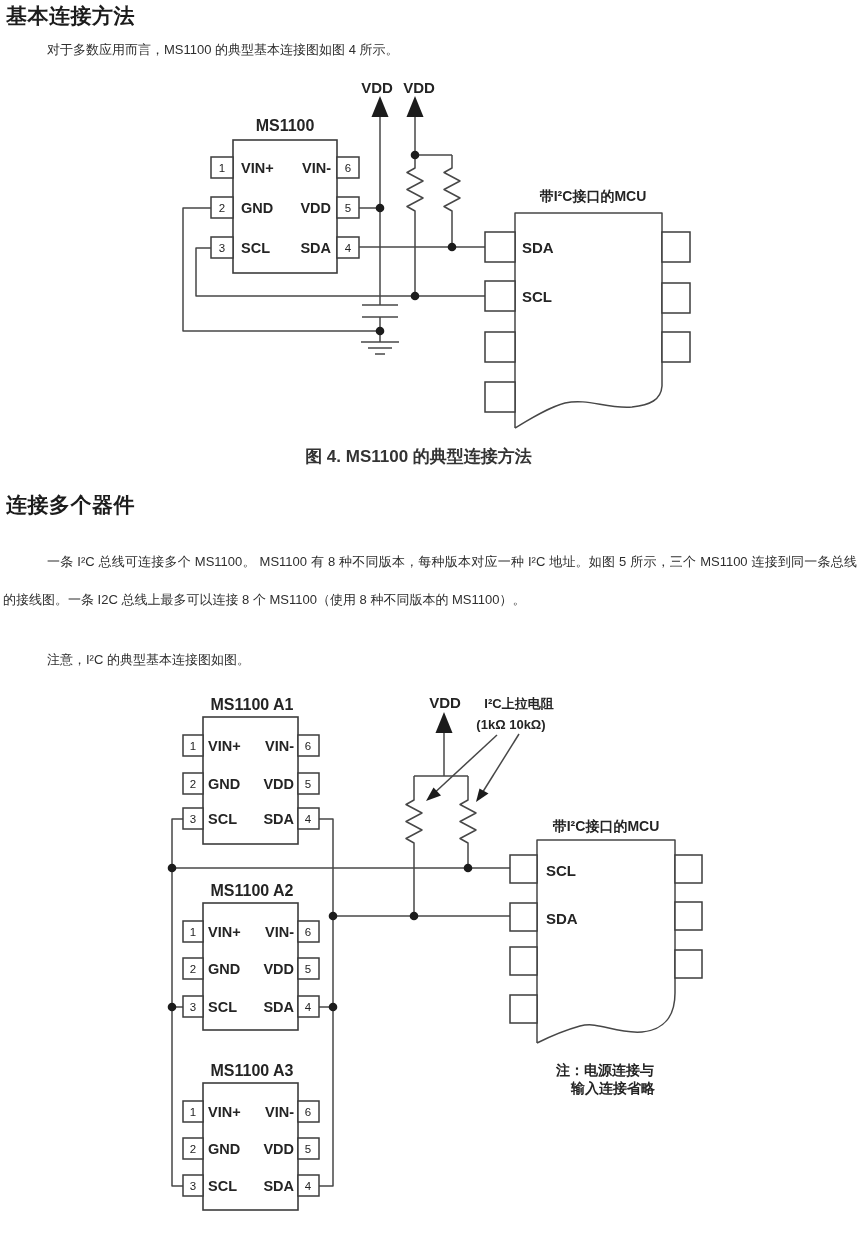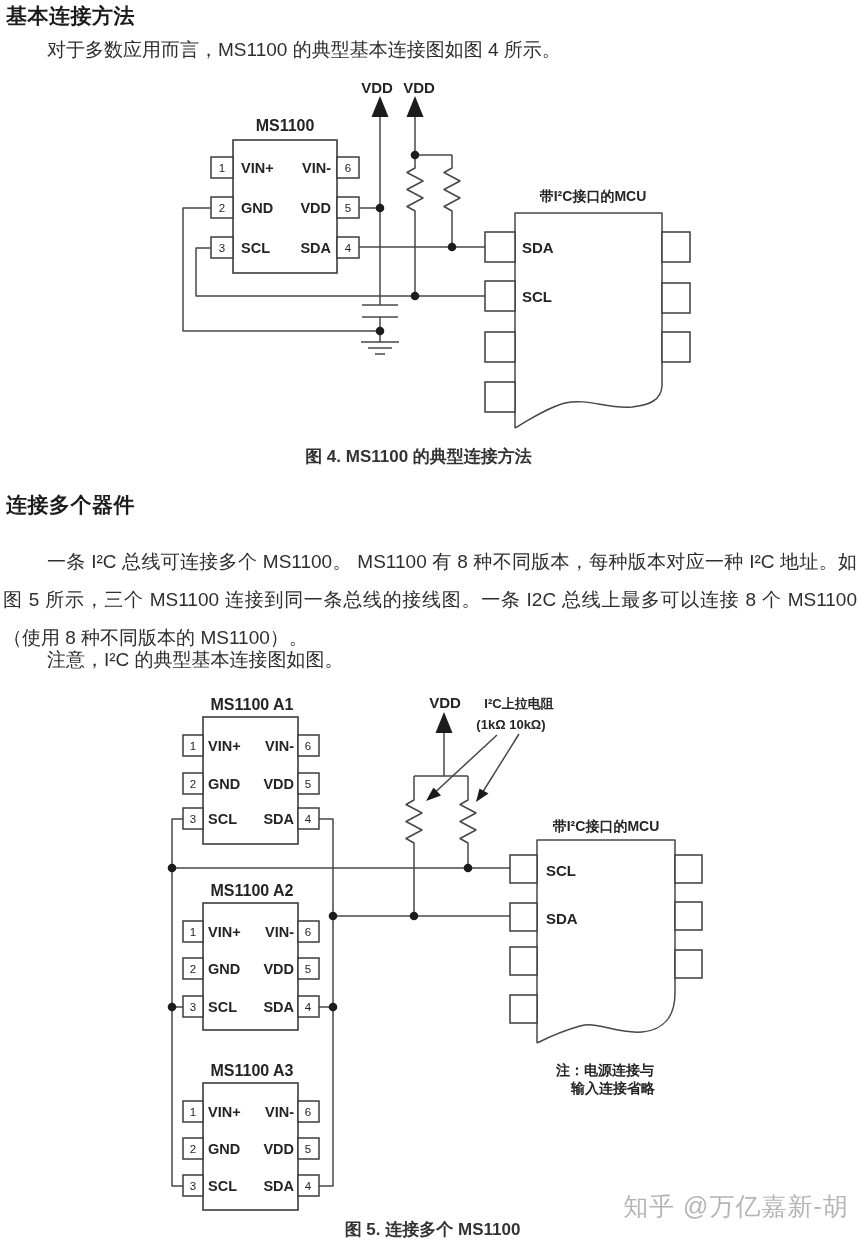--- a/index.html
+++ b/index.html
@@ -11,21 +11,21 @@
     color:#2a2a2a;
     overflow:hidden;
   }
   .h1{
     position:absolute;left:6px;top:2px;
     font-size:21px;font-weight:bold;color:#1c1c1c;
     letter-spacing:0.5px;
   }
   .para{
     position:absolute;left:3px;width:854px;
-    font-size:19px;line-height:24px;color:#2e2e2e;
+    font-size:13px;line-height:24px;color:#2e2e2e;
     text-indent:44px;
   }
   .para.justify{line-height:38px;text-align:justify;margin-top:15px;}
   .caption{
     position:absolute;left:0;width:100%;
     text-align:center;font-size:17px;font-weight:bold;color:#333333;
   }
   .caption.c4{top:445px;padding-right:28px;box-sizing:border-box;}
   .caption.c5{top:1218px;}
   .watermark{
@@ -237,17 +237,15 @@
     <rect class="s-pin" x="675" y="855" width="27" height="28"></rect>
     <rect class="s-pin" x="675" y="902" width="27" height="28"></rect>
     <rect class="s-pin" x="675" y="950" width="27" height="28"></rect>
     <text class="t-mcupin" x="546" y="876">SCL</text>
     <text class="t-mcupin" x="546" y="924">SDA</text>
 
     <text class="t-note" x="605" y="1075" text-anchor="middle">注：电源连接与</text>
     <text class="t-note" x="613" y="1093" text-anchor="middle">输入连接省略</text>
   </svg>
 
-  <div class="caption c5">图 5. 连接多个 MS1100</div>
-
-  <div class="watermark">知乎 @万亿嘉新-胡</div>
+
 
 </div>
 
 </body></html>

